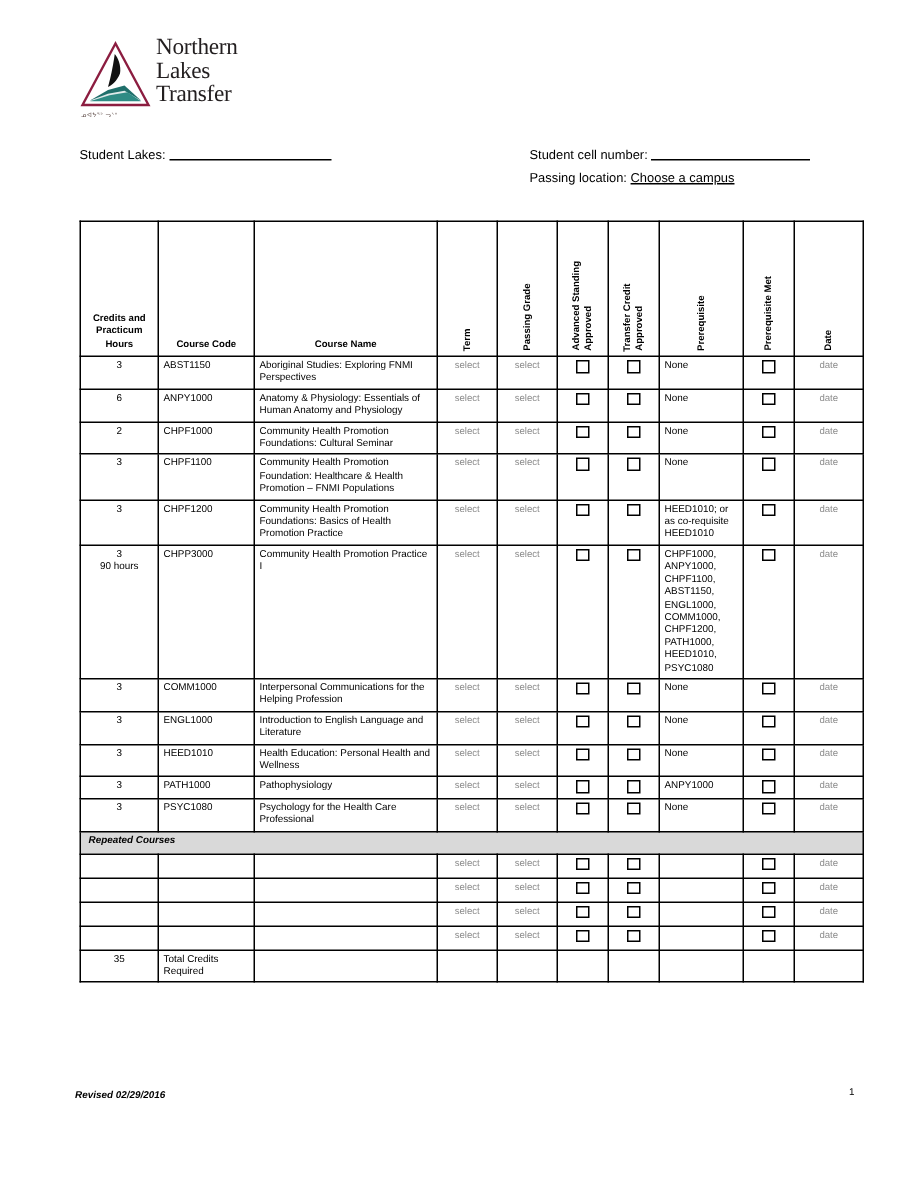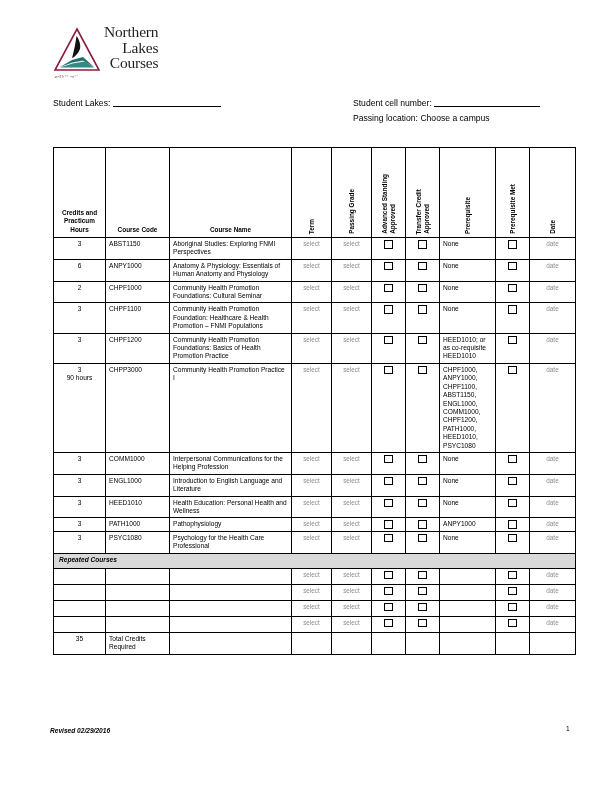--- a/index.html
+++ b/index.html
@@ -47,21 +47,20 @@
   }
   .logo-text {
     position: absolute;
     left: 52px;
     top: 0px;
     font-family: "Liberation Serif", serif;
     font-size: 15.5px;
     line-height: 15.5px;
     color: #231f20;
     letter-spacing: -0.2px;
-    text-align: right;
   }
   .logo-text div { white-space: nowrap; }
   .logo-tagline {
     position: absolute;
     left: 2px;
     top: 50px;
     font-family: "Liberation Serif", serif;
     font-size: 4.2px;
     letter-spacing: 0.4px;
     color: #6b5a56;
@@ -108,20 +107,21 @@
     display: inline-block;
     border-bottom: 1px solid #000;
     height: 10px;
     vertical-align: -1px;
   }
   .fl-1 { width: 108px; }
   .fl-2 { width: 104px; }
   .fl-3 { width: 106px; }
   .fl-4 { width: 108px; }
   .campus-link {
+    text-decoration: underline;
     color: #000;
     text-align: right;
   }
 
   
   .plan-table {
     position: absolute;
     left: 53px;
     top: 147px;
     width: 506px;
@@ -242,21 +242,21 @@
           <polygon points="25,3 47,44 3,44" fill="#ffffff" stroke="#8c1d40" stroke-width="1.6"></polygon>
           <path d="M8 41 L20 34 L31 31 L42 41 Z" fill="#1f6f6b"></path>
           <path d="M8 41 L20 36.5 L31 34.5 L42 41 Z" fill="#ffffff" opacity="0.85"></path>
           <path d="M8 41.5 L21 37.5 L33 35.5 L42 41.5 Z" fill="#2e8b84"></path>
           <path d="M24.5 10 C24.5 10 23 22 20 32 C22.5 31 26 28 28 23 C29 18 26.5 12 24.5 10 Z" fill="#111111"></path>
         </svg>
       </div>
       <div class="logo-text">
         <div>Northern</div>
         <div>Lakes</div>
-        <div>Courses</div>
+        <div>Transfer</div>
       </div>
       <div class="logo-tagline">ᓄᐊᖬᕐᐣ ᓓᐠᐢ</div>
     </div>
   </div>
 
   <div class="info-block">
     <div class="info-left">
       <div class="info-line">
         <span class="info-label">Student Lakes:</span>
         <span class="fill-line fl-1"></span>

